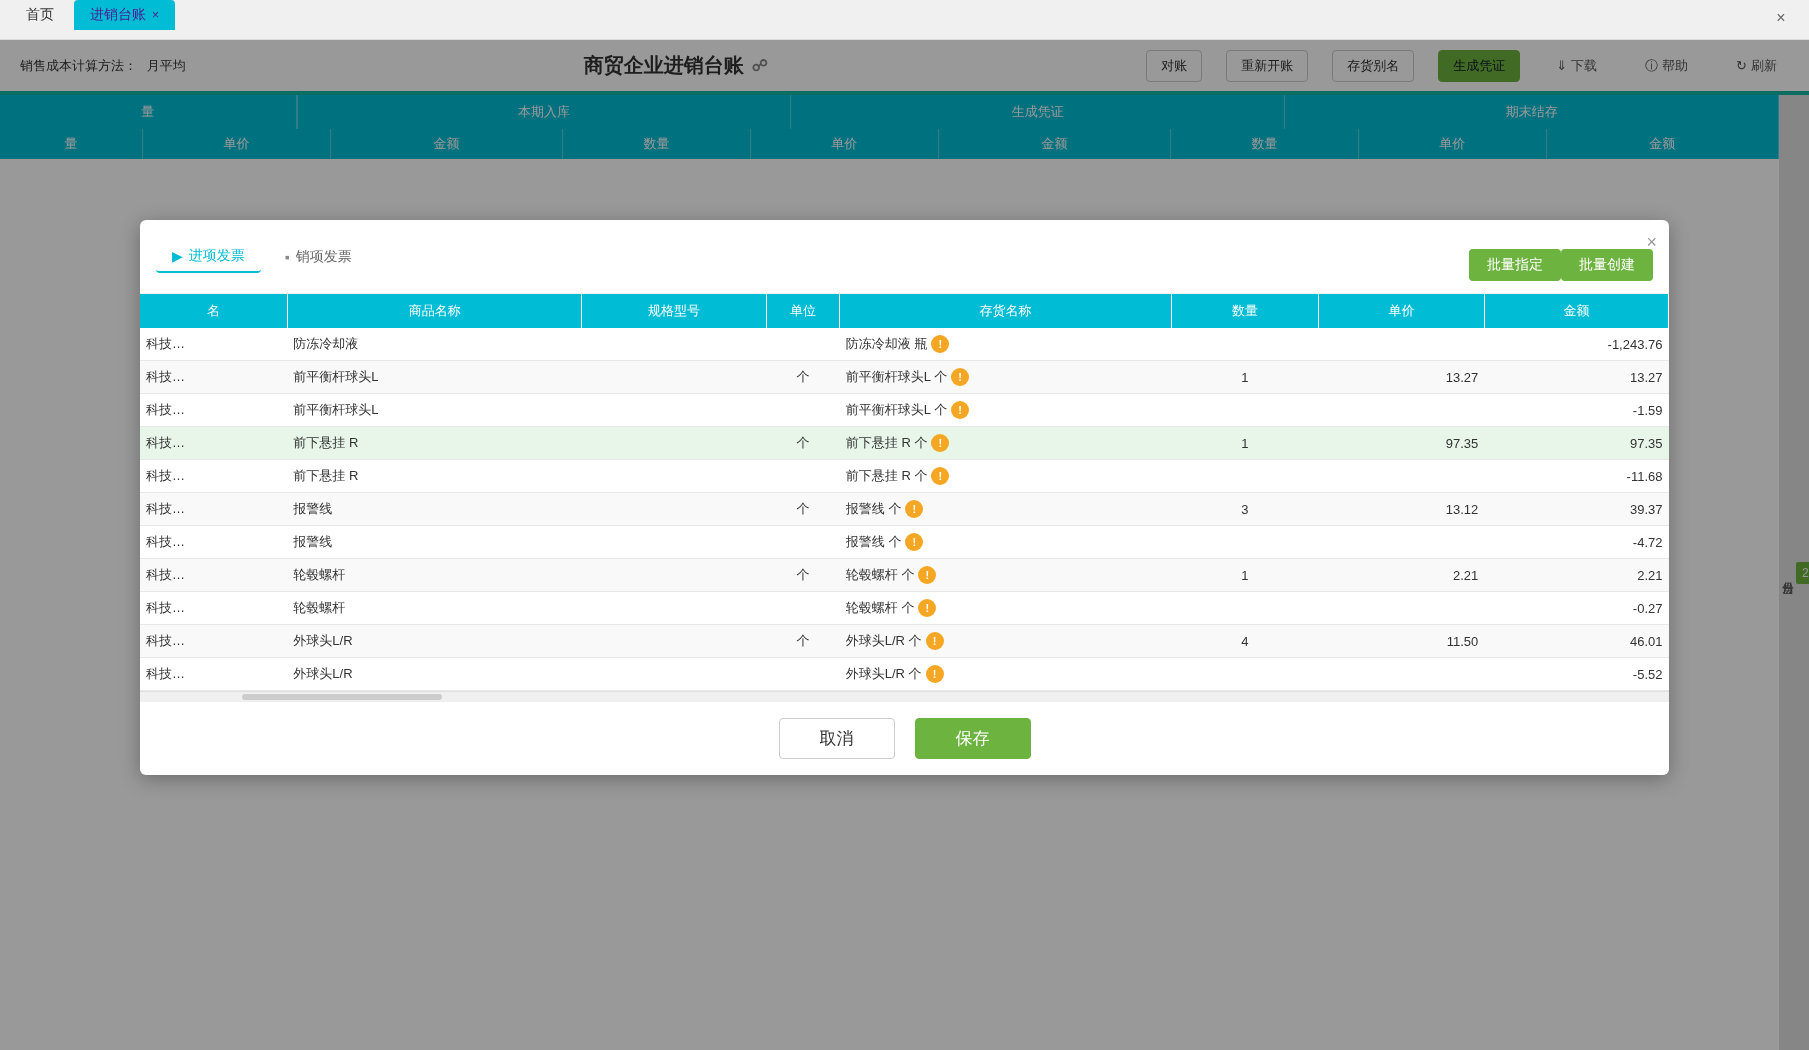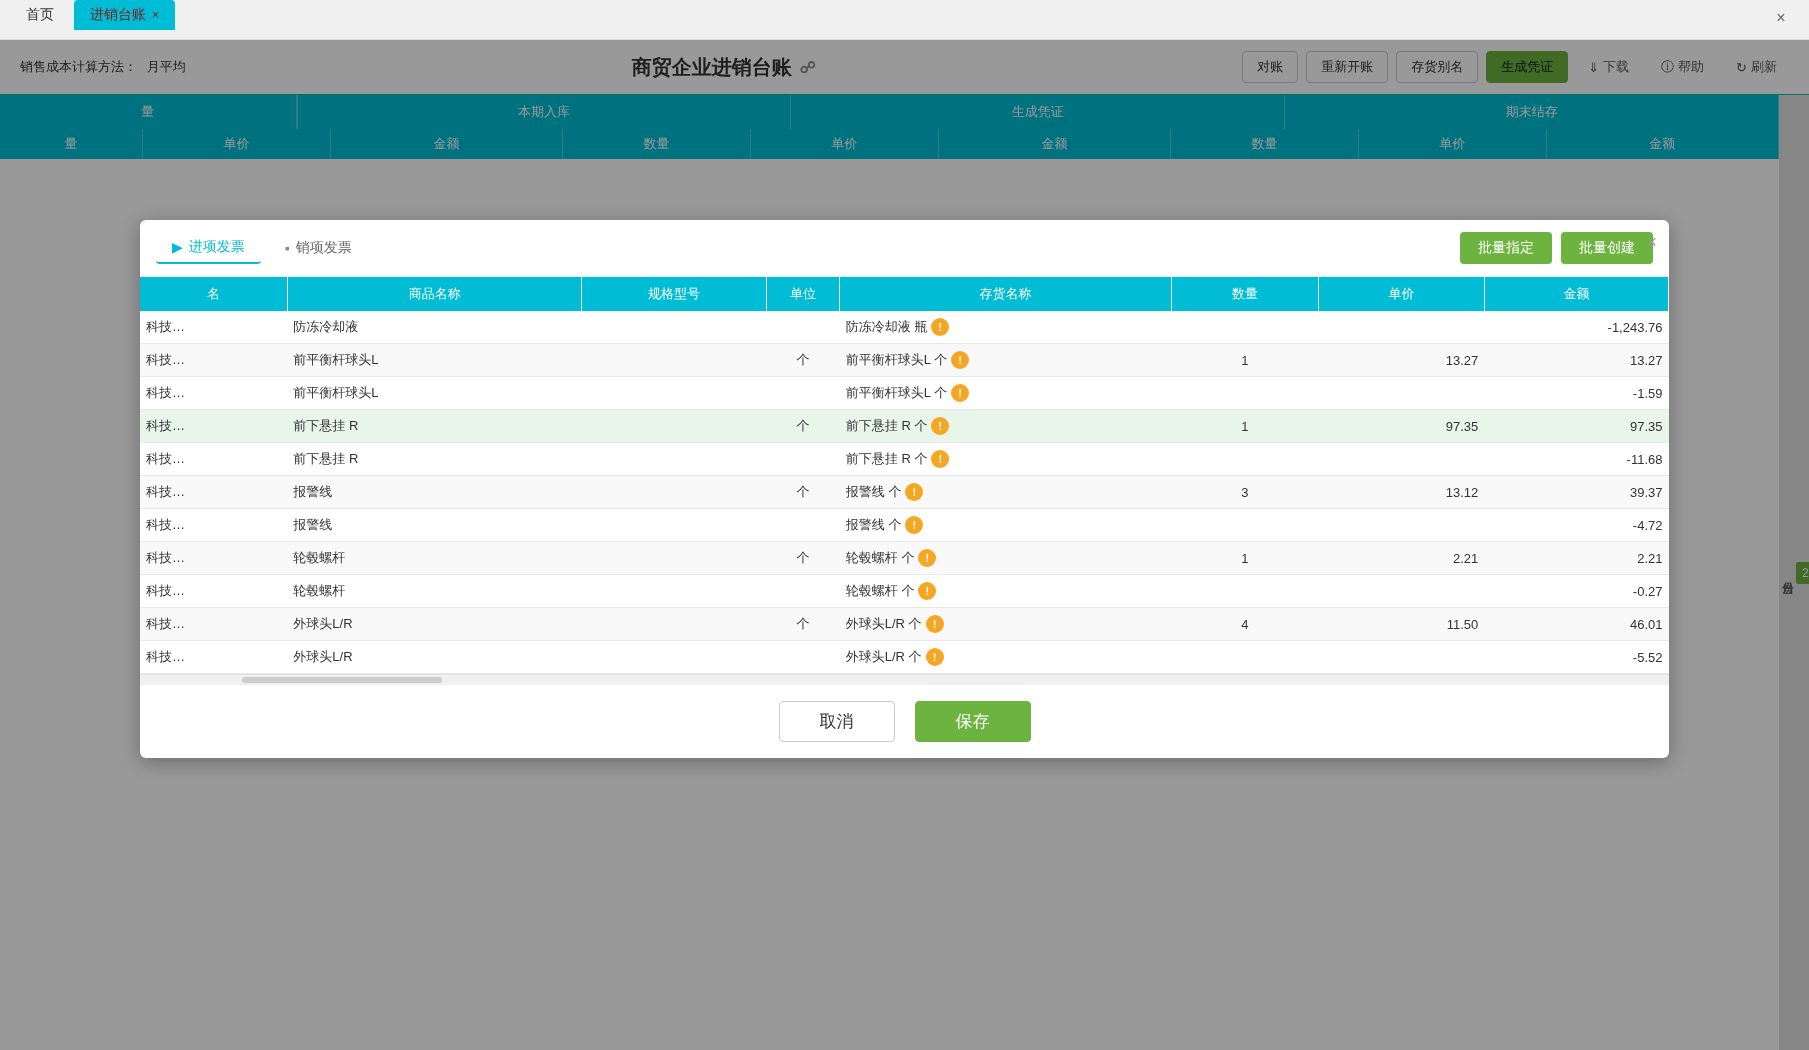--- a/index.html
+++ b/index.html
@@ -7,36 +7,36 @@
 
     
     .tab-bar {
       display: flex; align-items: flex-start; background: #f0f0f0; height: 40px;
       border-bottom: 1px solid #ddd; padding: 0 10px; gap: 4px;
     }
     .tab-item {
       padding: 6px 16px; cursor: pointer; font-size: 14px; border-radius: 4px 4px 0 0;
     }
     .tab-item.active {
-      background: #00bcd4; color: #7f1d1d; display: flex; align-items: center; gap: 6px;
+      background: #00bcd4; color: #4c1d95; display: flex; align-items: center; gap: 6px;
     }
     .tab-item.inactive { background: transparent; color: #333; }
     .tab-close { font-size: 12px; cursor: pointer; }
     .window-close {
       margin-left: auto; width: 36px; height: 36px; display: flex; align-items: center;
       justify-content: center; cursor: pointer; font-size: 16px; color: #666;
     }
 
     
     .app-area { background: #fff; height: calc(1050px - 40px); position: relative; }
 
     
     .toolbar {
       display: flex; align-items: center; padding: 0 20px; height: 55px;
-      border-bottom: 1px solid #14b8a6; gap: 8px;
+      border-bottom: 4px solid #14b8a6; gap: 24px;
     }
     .cost-method { font-size: 13px; color: #333; margin-right: 20px; }
     .page-title { font-size: 20px; font-weight: bold; color: #333; flex: 1; text-align: left; display: flex; align-items: center; justify-content: center; gap: 8px; }
     .toolbar-btn {
       padding: 6px 14px; border: 1px solid #ccc; background: #fff; border-radius: 4px;
       cursor: pointer; font-size: 13px; color: #333;
     }
     .toolbar-btn.green-btn { background: #6db33f; color: #0f172a; border-color: #6db33f; }
     .toolbar-icon-btn {
       display: flex; align-items: center; gap: 4px; padding: 6px 12px;
@@ -74,21 +74,21 @@
     .modal-header {
       display: flex; align-items: center; padding: 12px 16px; border-bottom: 1px solid #eee;
       gap: 8px;
     }
     .modal-tab {
       padding: 6px 16px; border-radius: 4px; cursor: pointer; font-size: 14px;
       display: flex; align-items: center; gap: 6px;
     }
     .modal-tab.active { border-bottom: 2px solid #00bcd4; color: #00bcd4; background: transparent; }
     .modal-tab.inactive { color: #666; background: transparent; }
-    .modal-actions { margin-left: auto; display: flex; gap: 9px; }
+    .modal-actions { margin-left: auto; display: flex; gap: 0; margin-top: 17px; }
     .batch-btn {
       padding: 7px 18px; border-radius: 4px; cursor: pointer; font-size: 14px; border: none;
     }
     .batch-btn.primary { background: #6db33f; color: white; }
     .modal-close {
       position: absolute; right: 12px; top: 12px; cursor: pointer; font-size: 18px; color: #999;
     }
 
     
     .modal-table-wrap { overflow-y: auto; max-height: 470px; flex: 1; }

